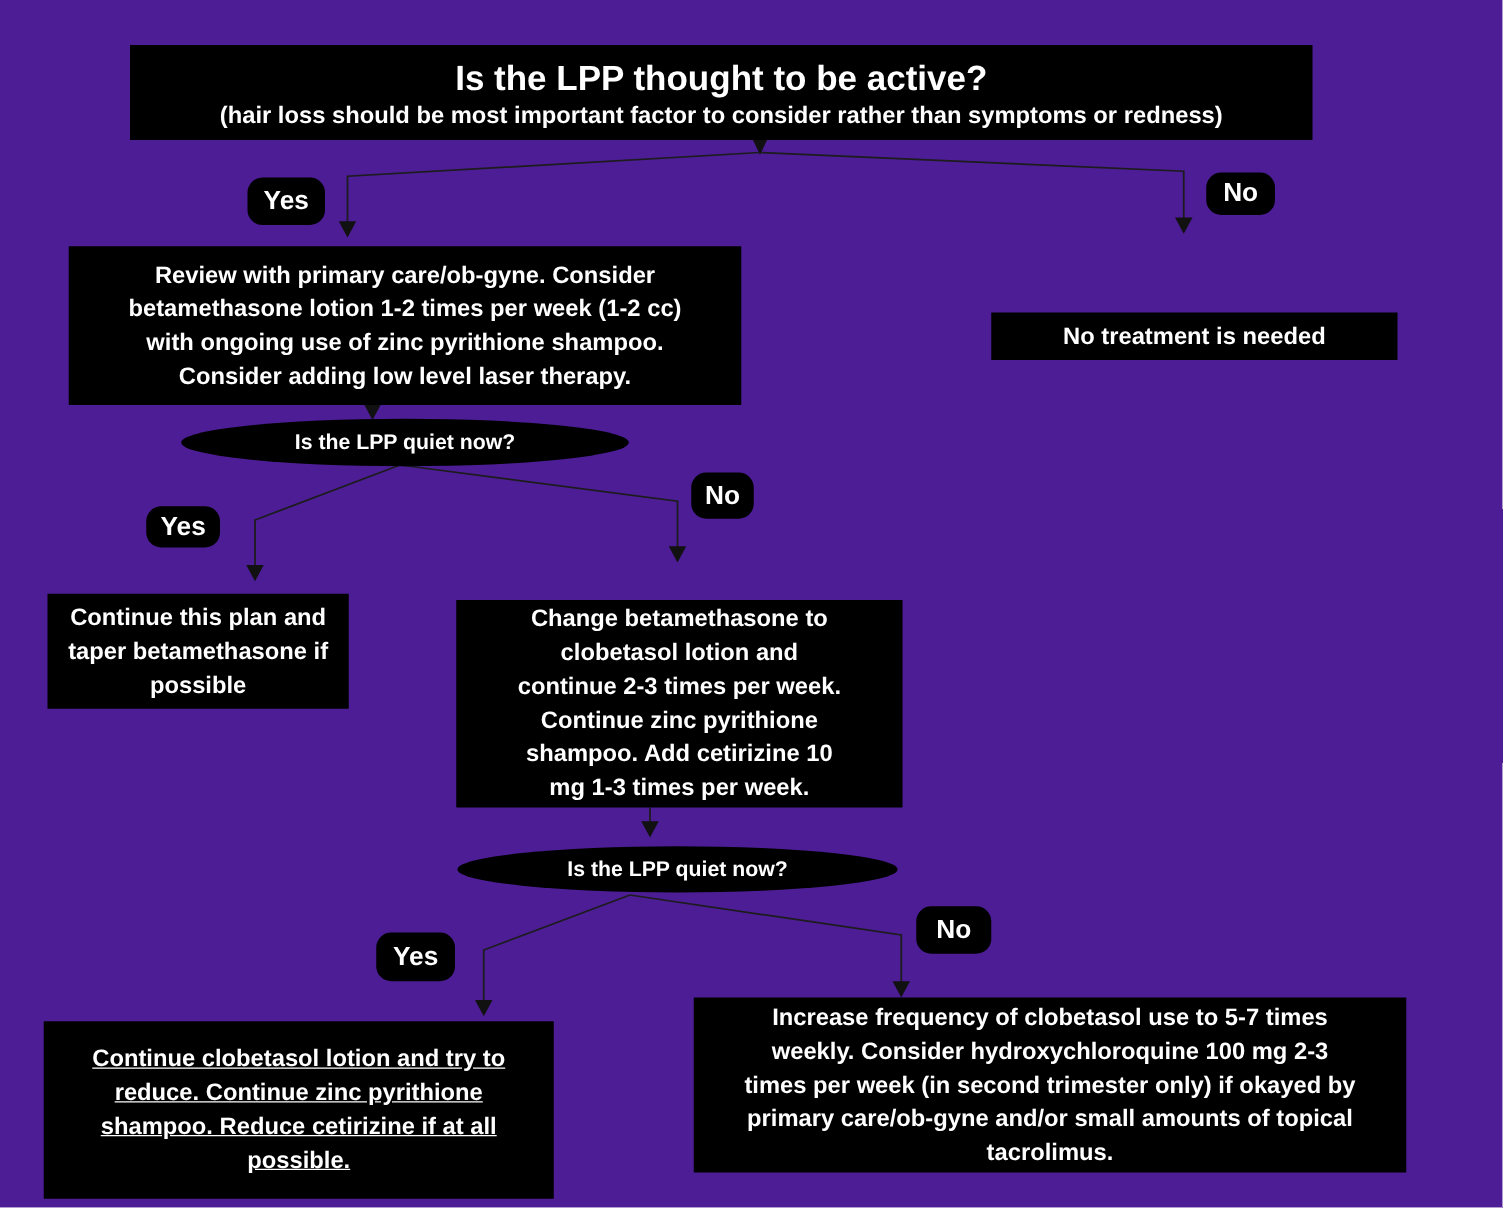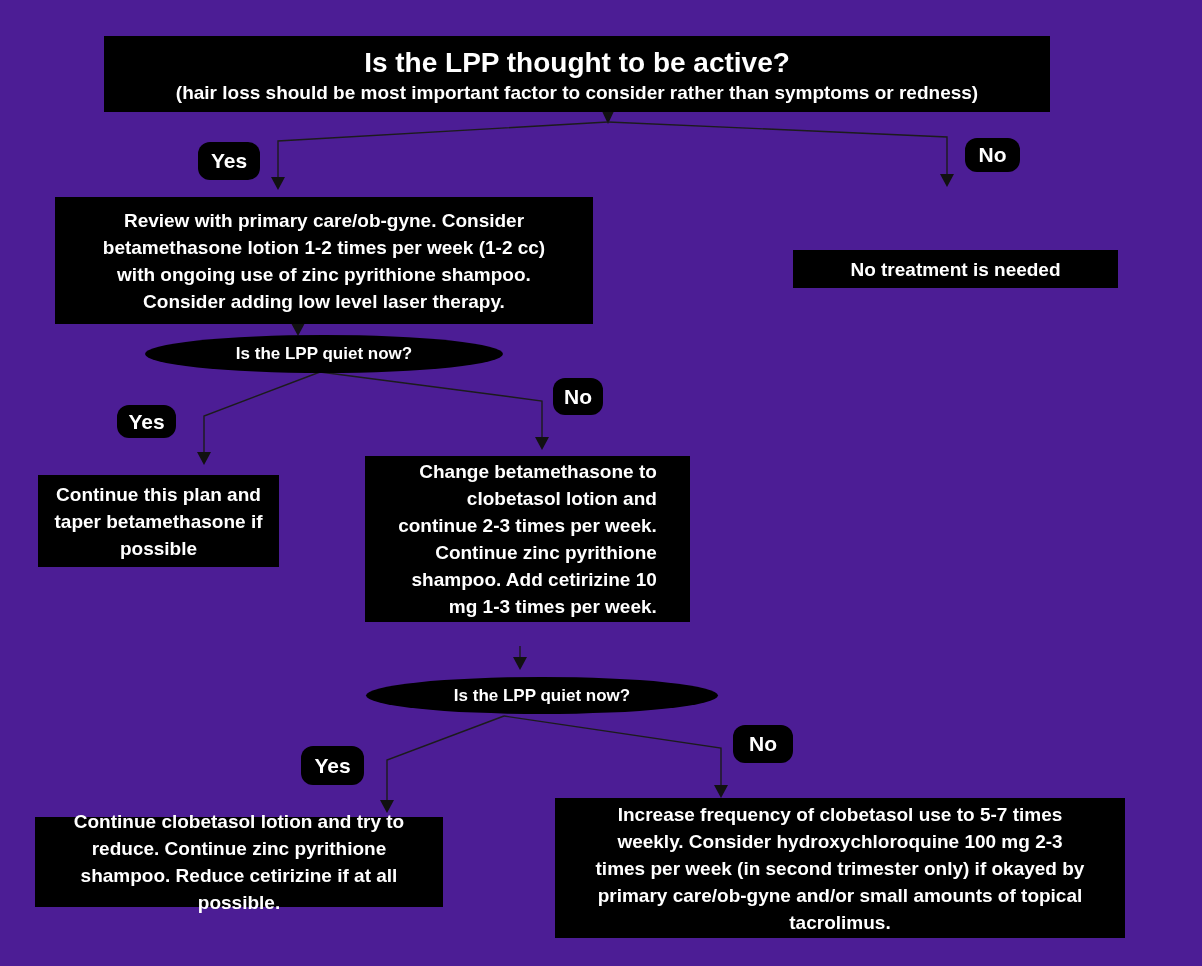--- a/index.html
+++ b/index.html
@@ -74,33 +74,33 @@
 
   <div class="node ellipse-node" style="left:145px; top:335px; width:358px; height:38px;">Is the LPP quiet now?</div>
 
   <div class="node branch-label" style="left:117px; top:405px; width:59px; height:33px;">Yes</div>
   <div class="node branch-label" style="left:553px; top:378px; width:50px; height:37px;">No</div>
 
   <div class="node rect-node" style="left:38px; top:475px; width:241px; height:92px;">Continue this plan and
 taper betamethasone if
 possible</div>
 
-  <div class="node rect-node" style="left:365px; top:456px; width:325px; height:166px;text-align:right;">Change betamethasone to
+  <div class="node rect-node" style="left:365px; top:480px; width:357px; height:166px;">Change betamethasone to
 clobetasol lotion and
 continue 2-3 times per week.
 Continue zinc pyrithione
 shampoo. Add cetirizine 10
 mg 1-3 times per week.</div>
 
   <div class="node ellipse-node" style="left:366px; top:677px; width:352px; height:37px;">Is the LPP quiet now?</div>
 
   <div class="node branch-label" style="left:301px; top:746px; width:63px; height:39px;">Yes</div>
   <div class="node branch-label" style="left:733px; top:725px; width:60px; height:38px;">No</div>
 
-  <div class="node rect-node" style="left:35px; top:817px; width:408px; height:90px;">Continue clobetasol lotion and try to
+  <div class="node rect-node" style="left:35px; top:817px; width:408px; height:142px;text-decoration:underline;">Continue clobetasol lotion and try to
 reduce. Continue zinc pyrithione
 shampoo. Reduce cetirizine if at all
 possible.</div>
 
   <div class="node rect-node" style="left:555px; top:798px; width:570px; height:140px;">Increase frequency of clobetasol use to 5-7 times
 weekly. Consider hydroxychloroquine 100 mg 2-3
 times per week (in second trimester only) if okayed by
 primary care/ob-gyne and/or small amounts of topical
 tacrolimus.</div>
 

